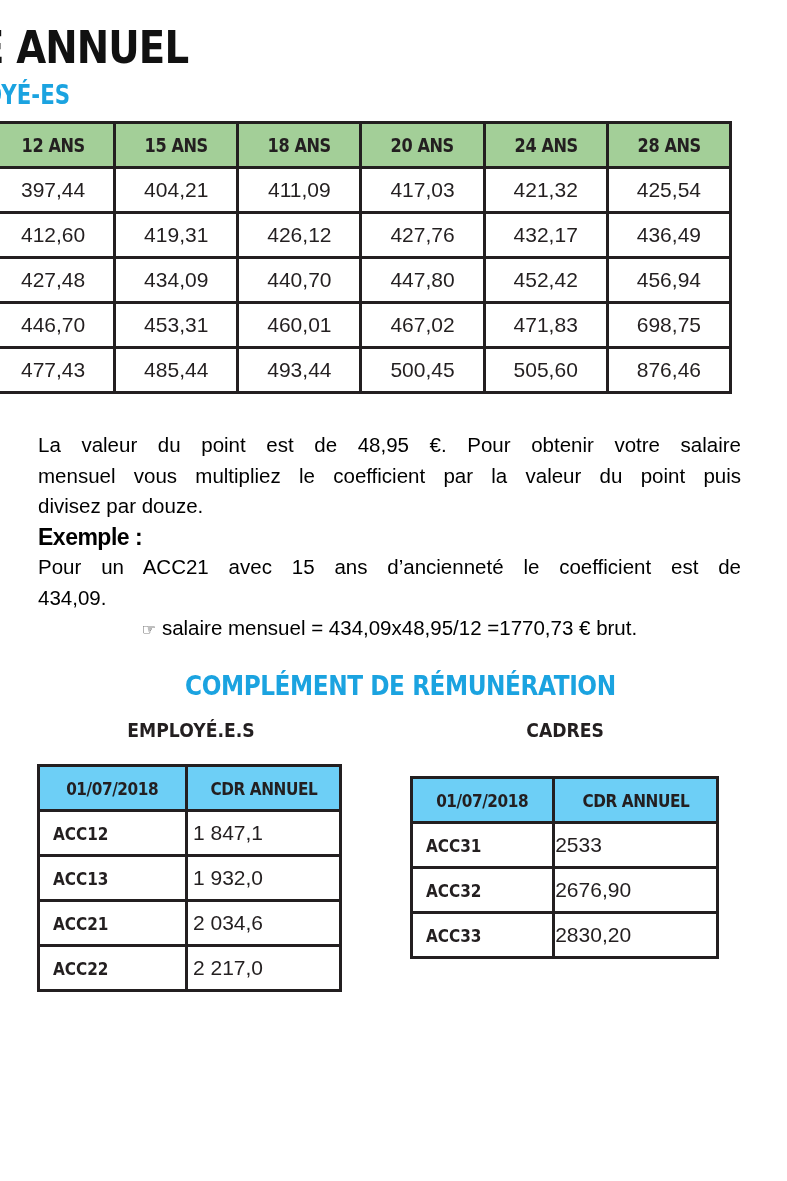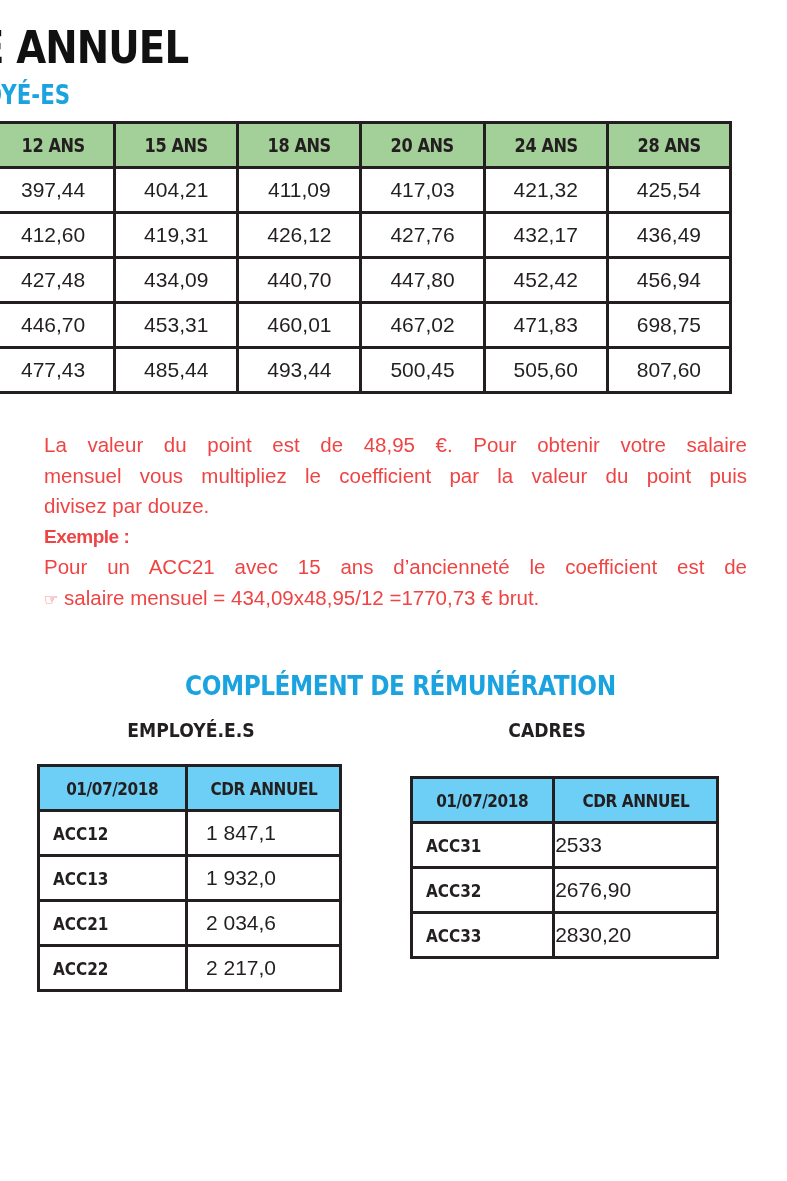--- a/index.html
+++ b/index.html
@@ -9,38 +9,38 @@
 
   table { border-collapse: collapse; position: absolute; }
   td, th { border: 3px solid #231f20; padding: 0; text-align: center; }
 
   .coef { left: -10px; top: 121px; width: 742px; }
   .coef th { background: #a3cf98; height: 42px; font-family: "DejaVu Sans", sans-serif; font-weight: bold; font-size: 19px; letter-spacing: -0.5px; color: #231f20; }
   .coef th span, .cdr th span, .cdr td.lab span { display: inline-block; transform: scaleX(0.85); }
   .coef td { height: 42px; font-size: 21px; color: #231f20; }
   .coef col { width: 122px; }
 
-  .para { position: absolute; left: 44px; top: 430px; width: 703px; font-size: 20.5px; line-height: 30.5px; color: #ef4444; }
+  .para { position: absolute; left: 38px; top: 430px; width: 703px; font-size: 20.5px; line-height: 30.5px; color: #000000; }
   .para .justify { text-align: justify; text-align-last: justify; }
   .para .nolast { text-align: left; }
-  .para .ex { font-weight: bold; font-size: 19px; letter-spacing: -0.5px; }
-  .para .formula { text-align: left; }
+  .para .ex { font-weight: bold; font-size: 23px; letter-spacing: -0.5px; }
+  .para .formula { text-align: center; }
 
   .sec-title { position: absolute; left: 0; width: 800px; top: 670px; text-align: center; font-family: "DejaVu Sans", sans-serif; font-weight: bold; font-size: 27px; color: #1ba3e0; letter-spacing: -0.5px; }
   .sec-title span, .sub span { display: inline-block; transform: scaleX(0.86); }
   .sub { position: absolute; top: 718px; font-family: "DejaVu Sans", sans-serif; font-weight: bold; font-size: 20px; color: #231f20; text-align: center; }
   .sub.left { left: 37px; width: 307px; }
-  .sub.right { left: 392px; width: 310px; }
+  .sub.right { left: 410px; width: 310px; }
 
   .cdr th { background: #6dcff6; height: 42px; font-family: "DejaVu Sans", sans-serif; font-weight: bold; font-size: 18px; color: #231f20; letter-spacing: -0.5px; }
   .cdr td { height: 42px; }
   .cdr td.lab { font-family: "DejaVu Sans", sans-serif; font-weight: bold; font-size: 18px; text-align: left; padding-left: 8px; }
   .cdr td.val { font-size: 21px; }
   .cdr.emp { left: 37px; top: 764px; width: 305px; }
-  .cdr.emp td.val { text-align: left; padding-left: 18px; }
+  .cdr.emp td.val { text-align: left; padding-left: 5px; }
   .cdr.cad { left: 410px; top: 776px; width: 309px; }
   .cdr.cad td.val { text-align: left; }
 </style>
 </head>
 <body>
 
 <div class="title">E ANNUEL</div>
 <div class="subtitle">OYÉ-ES</div>
 
 <table class="coef">
@@ -92,31 +92,32 @@
     <td>467,02</td>
     <td>471,83</td>
     <td>698,75</td>
   </tr>
   <tr>
     <td>477,43</td>
     <td>485,44</td>
     <td>493,44</td>
     <td>500,45</td>
     <td>505,60</td>
-    <td>807,60</td>
+    <td>876,46</td>
   </tr>
 </tbody>
   </table>
 
 <div class="para">
   <div class="justify">La valeur du point est de 48,95 €. Pour obtenir votre salaire</div>
   <div class="justify">mensuel vous multipliez le coefficient par la valeur du point puis</div>
   <div class="nolast">divisez par douze.</div>
   <div class="ex">Exemple :</div>
   <div class="justify">Pour un ACC21 avec 15 ans d’ancienneté le coefficient est de</div>
+  <div class="nolast">434,09.</div>
   <div class="formula">
     <span style="font-family:'DejaVu Sans',sans-serif;font-size:16px;">☞</span>
     <span>salaire mensuel = 434,09x48,95/12 =1770,73 € brut.</span>
   </div>
 </div>
 
 <div class="sec-title"><span>COMPLÉMENT DE RÉMUNÉRATION</span></div>
 <div class="sub left"><span>EMPLOYÉ.E.S</span></div>
 <div class="sub right"><span>CADRES</span></div>
 

